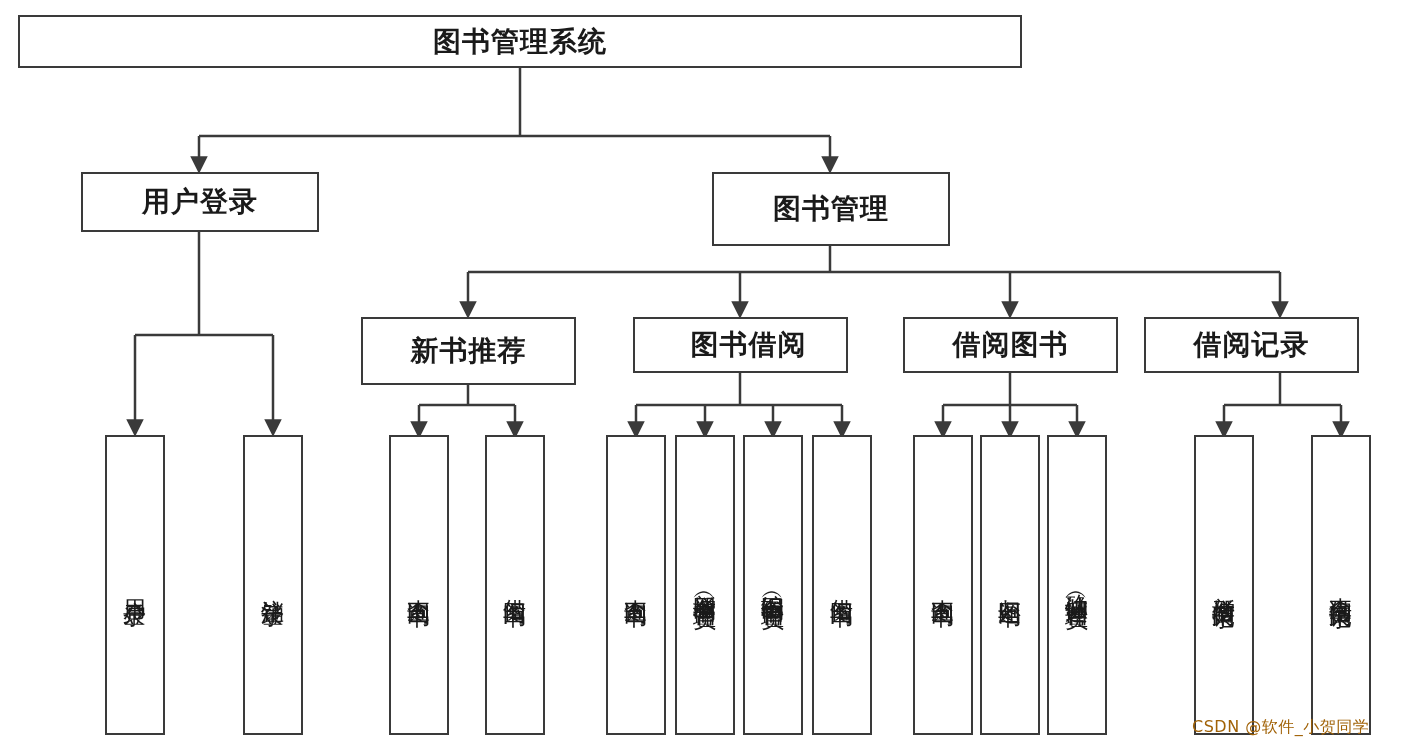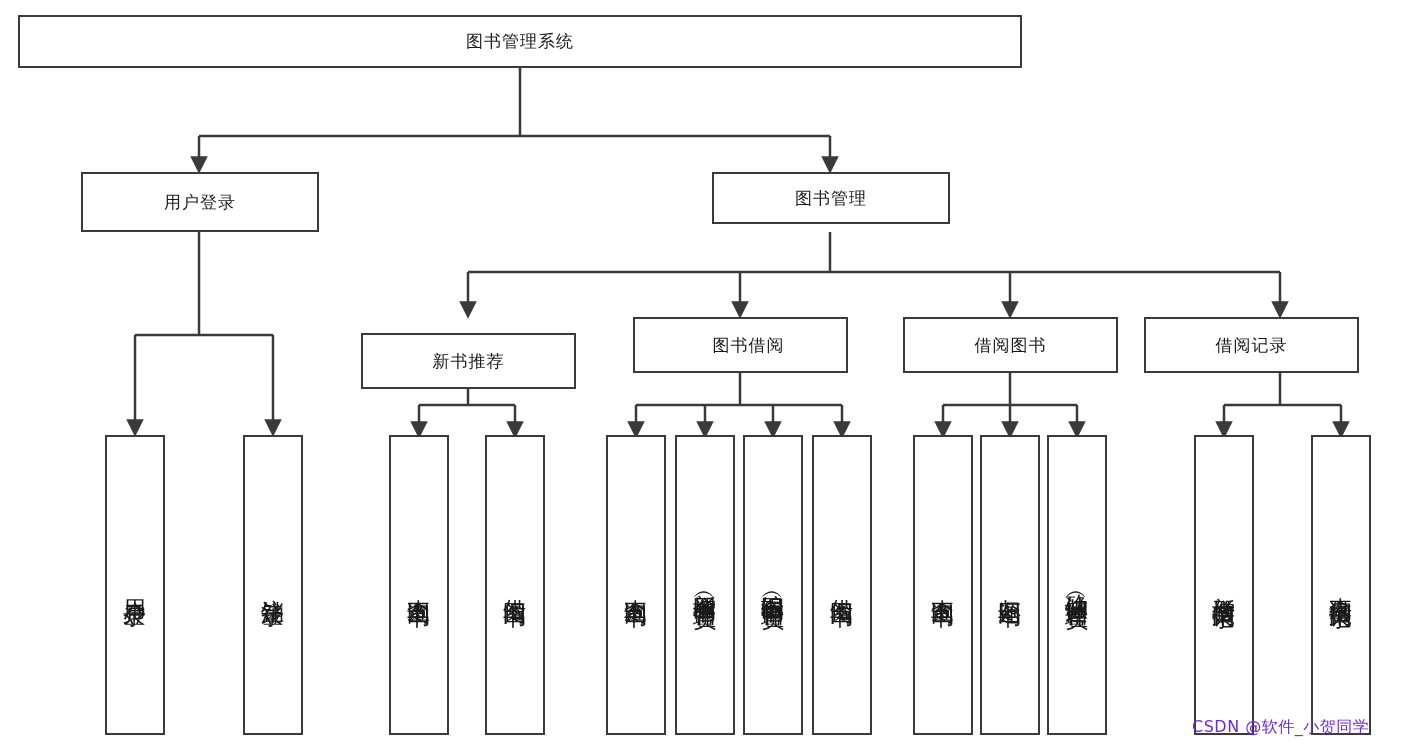--- a/index.html
+++ b/index.html
@@ -30,41 +30,42 @@
     position: absolute;
     box-sizing: border-box;
     background: #ffffff;
     border: 2px solid #3a3a3a;
     display: flex;
     align-items: center;
     justify-content: center;
     color: #1a1a1a;
   }
   .node.horiz {
-    font-size: 17px;
+    font-size: 28px;
     letter-spacing: 1px;
+    font-weight: bold;
   }
   .node.vert {
     writing-mode: vertical-rl;
     text-orientation: upright;
     font-size: 23px;
     line-height: 1.05;
     letter-spacing: 2px;
     padding: 4px 0;
     text-align: center;
   }
   .node.vert .vlabel {
     writing-mode: vertical-rl;
     text-orientation: upright;
     white-space: nowrap;
   }
   .watermark {
     position: absolute;
     font-size: 16px;
-    color: #6d28d9;
+    color: #a16207;
     letter-spacing: 0.5px;
     white-space: nowrap;
     user-select: none;
   }
 </style>
 </head>
 <body>
 
 <div id="canvas">
 
@@ -121,25 +122,25 @@
     </g>
   </svg>
 
   <div class="node horiz" style="left:18px; top:15px; width:1004px; height:53px;">
     <span>图书管理系统</span>
   </div>
 
   <div class="node horiz" style="left:81px; top:172px; width:238px; height:60px;">
     <span>用户登录</span>
   </div>
-  <div class="node horiz" style="left:712px; top:172px; width:238px; height:52px;text-align:right;">
+  <div class="node horiz" style="left:712px; top:172px; width:238px; height:74px;text-align:right;">
     <span>图书管理</span>
   </div>
 
-  <div class="node horiz" style="left:361px; top:317px; width:215px; height:56px;margin-top:16px;">
+  <div class="node horiz" style="left:361px; top:317px; width:215px; height:68px;">
     <span>新书推荐</span>
   </div>
   <div class="node horiz" style="left:633px; top:317px; width:215px; height:56px;padding-left:16px;">
     <span>图书借阅</span>
   </div>
   <div class="node horiz" style="left:903px; top:317px; width:215px; height:56px;">
     <span>借阅图书</span>
   </div>
   <div class="node horiz" style="left:1144px; top:317px; width:215px; height:56px;">
     <span>借阅记录</span>

